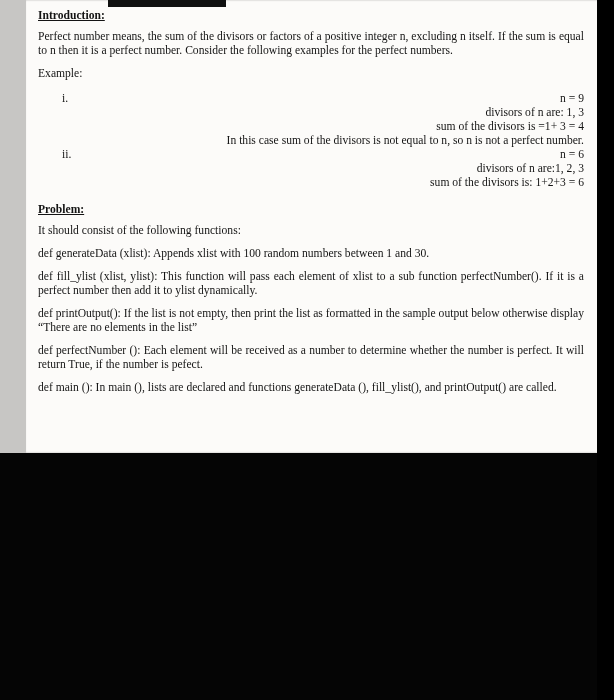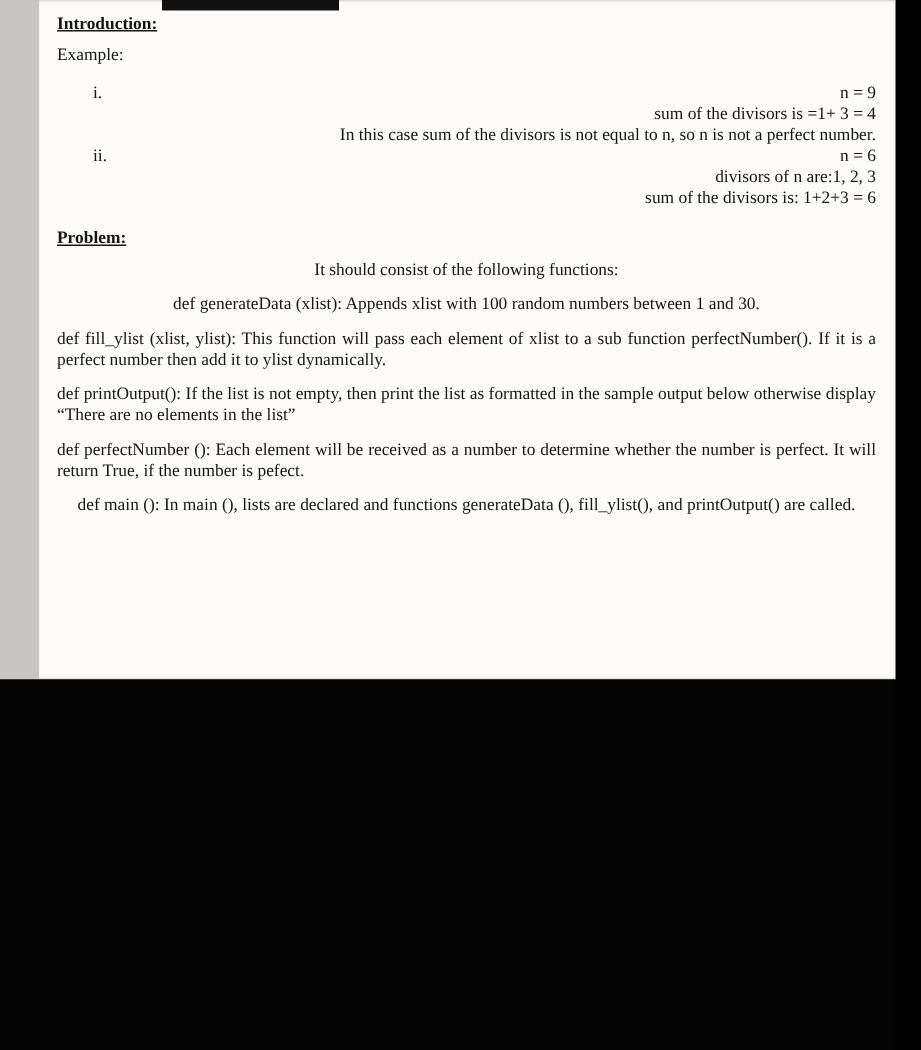--- a/index.html
+++ b/index.html
@@ -42,21 +42,21 @@
   }
   .heading{
     font-weight:bold;
     text-decoration:underline;
     margin:0 0 7px 0;
   }
   .para{
     margin:0 0 9px 0;
     text-align:justify;
   }
-  .para.no-justify{text-align:center;}
+  .para.no-justify{text-align:left;}
   .example-label{
     margin:0 0 11px 0;
   }
   .examples{
     margin:0 0 13px 24px;
   }
   .example-item{
     display:flex;
     align-items:flex-start;
   }
@@ -87,28 +87,30 @@
 
 <div class="screen">
 
   <div class="gutter"></div>
   <div class="top-black-bar"></div>
 
   <div class="page">
 
     <div class="intro-section">
       <p class="heading">Introduction:</p>
+      <p class="para">Perfect number means, the sum of the divisors or factors of a positive integer n, excluding n itself. If the sum is equal to n then it is a perfect number. Consider the following examples for the perfect numbers.</p>
       <p class="example-label">Example:</p>
 
       <div class="examples">
 
         <div class="example-item">
           <div class="example-marker">i.</div>
           <div class="example-lines">
             <p class="example-line">n = 9</p>
+            <p class="example-line">divisors of n are: 1, 3</p>
             <p class="example-line">sum of the divisors is =1+ 3 = 4</p>
             <p class="example-line">In this case sum of the divisors is not equal to n, so n is not a perfect number.</p>
           </div>
         </div>
 
         <div class="example-item">
           <div class="example-marker">ii.</div>
           <div class="example-lines">
             <p class="example-line">n = 6</p>
             <p class="example-line">divisors of n are:1, 2, 3</p>

